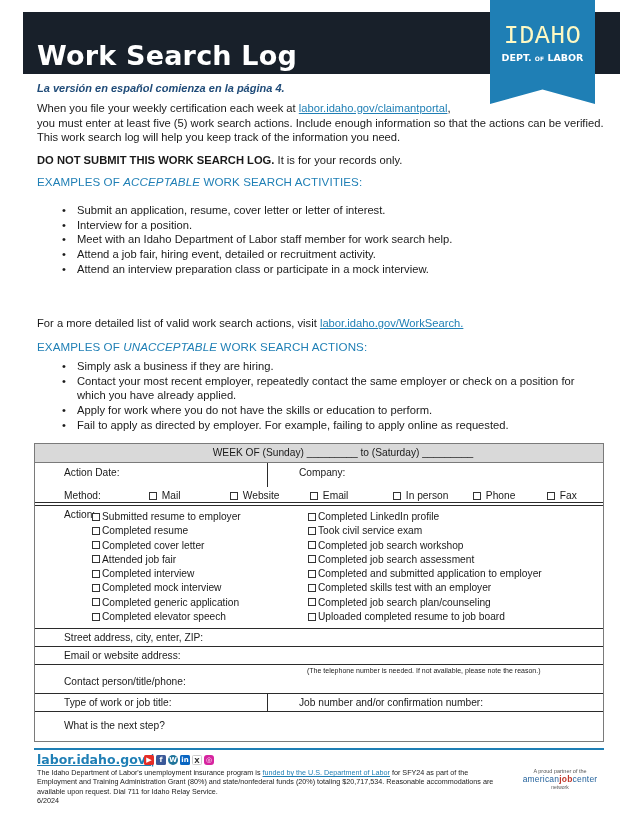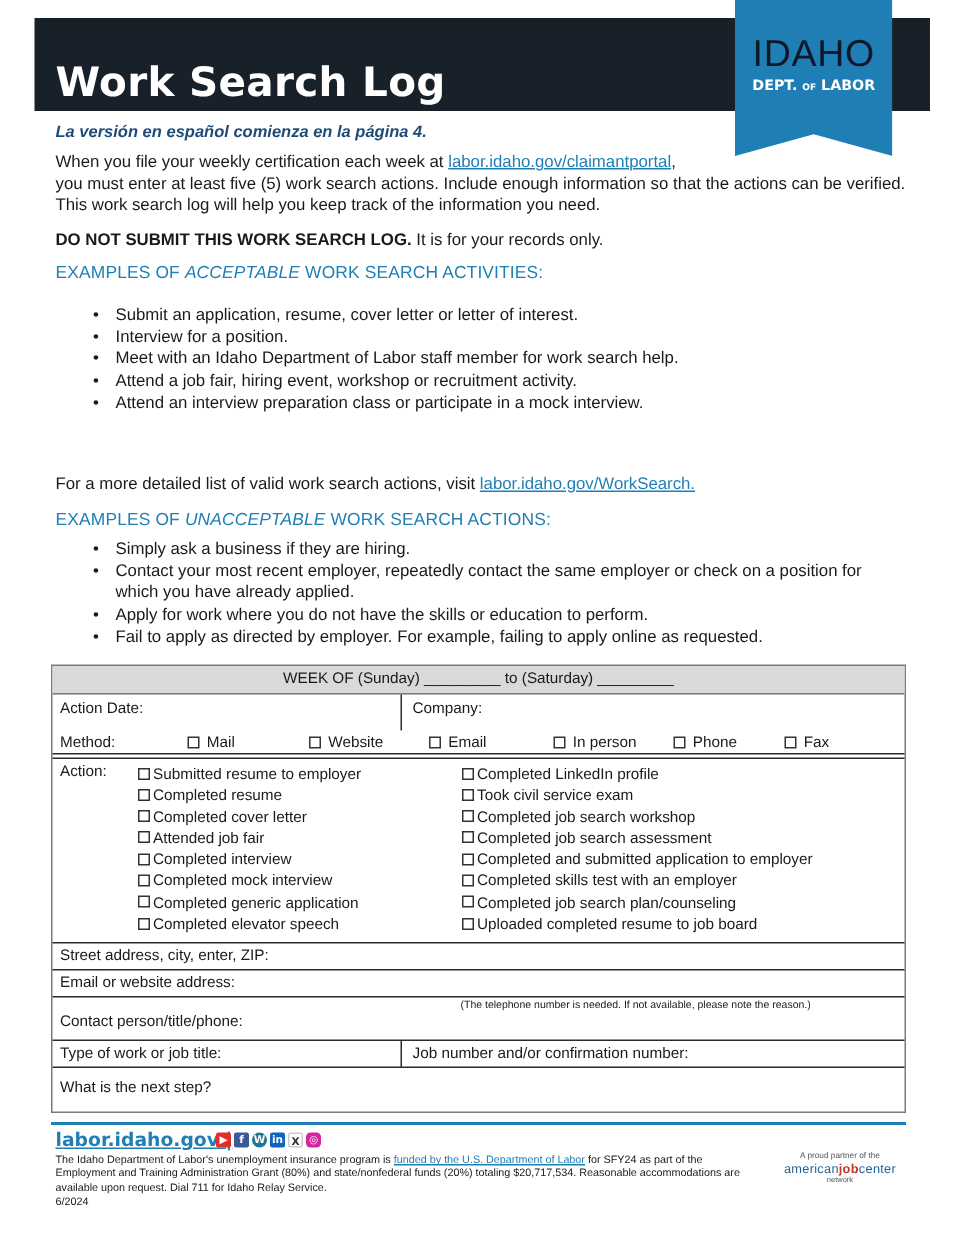--- a/index.html
+++ b/index.html
@@ -4,40 +4,40 @@
 <style>
   * { box-sizing: border-box; margin: 0; padding: 0; }
   html, body { width: 640px; height: 830px; background: #ffffff; overflow: hidden; }
   body { position: relative; font-family: "Liberation Sans", sans-serif; color: #1a1a1a; }
 
   .title-bar { position: absolute; left: 23px; top: 12px; width: 597px; height: 62px; background: #18202a; }
   .title-text { position: absolute; left: 37px; top: 40px; font-family: "DejaVu Sans", sans-serif; font-weight: bold; font-size: 27px; color: #ffffff; letter-spacing: 0.2px; }
 
   .banner { position: absolute; left: 490px; top: 0; width: 105px; height: 104px; background: #1f7fb5;
             clip-path: polygon(0 0, 100% 0, 100% 100%, 50% 86%, 0 100%); }
-  .banner-idaho { position: absolute; left: 0; width: 105px; top: 24px; text-align: center; color: #0f172a;
-                  font-family: Liberation Sans, sans-serif; font-size: 25px; letter-spacing: 0.5px; line-height: 1; }
+  .banner-idaho { position: absolute; left: 0; width: 105px; top: 24px; text-align: center; color: #fef9c3;
+                  font-family: Liberation Mono, monospace; font-size: 25px; letter-spacing: 0.5px; line-height: 1; }
   .banner-dept { position: absolute; left: 0; width: 105px; top: 53px; text-align: center; color: #fff;
                  font-family: "DejaVu Sans", sans-serif; font-weight: bold; font-size: 9.5px; line-height: 1; }
   .banner-dept small { font-size: 6px; }
 
   .spanish { position: absolute; left: 37px; top: 82px; font-size: 11px; font-style: italic; font-weight: bold; color: #1f4b78; }
 
   .p { position: absolute; left: 37px; font-size: 11.2px; line-height: 14.5px; color: #1a1a1a; }
   .link { color: #1f7fb5; text-decoration: underline; }
   .heading { position: absolute; left: 37px; font-size: 11.6px; color: #1f7fb5; letter-spacing: 0.1px; }
 
   .bullets { position: absolute; left: 62px; font-size: 11.2px; line-height: 14.7px; list-style: none; width: 550px; }
   .bullets li { position: relative; padding-left: 15px; }
   .bullets li::before { content: "•"; position: absolute; left: 0; top: 0; }
 
   .form { position: absolute; left: 34px; top: 443px; width: 570px; height: 299px; border: 1.5px solid #7a7a7a; font-size: 10.2px; }
   .row { position: absolute; left: 0; width: 100%; border-bottom: 1px solid #2b2b2b; }
   .row.last { border-bottom: none; }
-  .cell-lbl { position: absolute; font-size: 10.2px; }
+  .cell-lbl { position: absolute; font-size: 10.2px; margin-left: 24px; }
   .vline { position: absolute; width: 1px; background: #2b2b2b; }
   .hdr { background: #d9d9d9; top: 0; height: 19px; border-bottom: 1px solid #7a7a7a; }
   .cb { display: inline-block; width: 8px; height: 8px; border: 1px solid #333; vertical-align: -0.5px; margin-right: 2px; background: #fff; }
   .act-list { position: absolute; font-size: 10.2px; line-height: 14.3px; list-style: none; }
   .small-note { position: absolute; font-size: 7px; }
 
   .blue-rule { position: absolute; left: 34px; top: 748px; width: 570px; height: 2px; background: #1f7fb5; }
   .footer-link { position: absolute; left: 37px; top: 752px; font-family: "DejaVu Sans", sans-serif; font-weight: bold; font-size: 12.5px; color: #1f7fb5; text-decoration: underline; }
   .social { position: absolute; left: 144px; top: 755px; display: flex; gap: 2px; }
   .sicon { width: 10px; height: 10px; border-radius: 1.5px; color: #fff; font-size: 7px; line-height: 10px; text-align: center; font-weight: bold; font-family: "DejaVu Sans", sans-serif; }
@@ -70,21 +70,21 @@
   <b>DO NOT SUBMIT THIS WORK SEARCH LOG.</b><span> It is for your records only.</span>
 </div>
 
 <div class="heading" style="top:175px;">
   <span>EXAMPLES OF </span><i>ACCEPTABLE</i><span> WORK SEARCH ACTIVITIES:</span>
 </div>
 <ul class="bullets" style="top:203px; width:548px;">
   <li>Submit an application, resume, cover letter or letter of interest.</li>
   <li>Interview for a position.</li>
   <li>Meet with an Idaho Department of Labor staff member for work search help.</li>
-  <li>Attend a job fair, hiring event, workshop or recruitment activity.</li>
+  <li>Attend a job fair, hiring event, detailed or recruitment activity.</li>
   <li>Attend an interview preparation class or participate in a mock interview.</li>
 </ul>
 <div class="p" style="top:316px;">
   <span>For a more detailed list of valid work search actions, visit </span><span class="link">labor.idaho.gov/WorkSearch.</span>
 </div>
 
 <div class="heading" style="top:340px;">
   <span>EXAMPLES OF </span><i>UNACCEPTABLE</i><span> WORK SEARCH ACTIONS:</span>
 </div>
 <ul class="bullets" style="top:359px; width:540px;">

